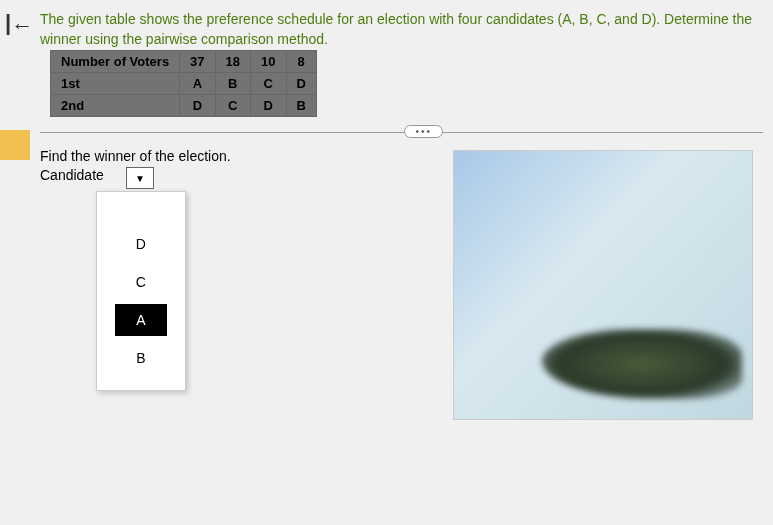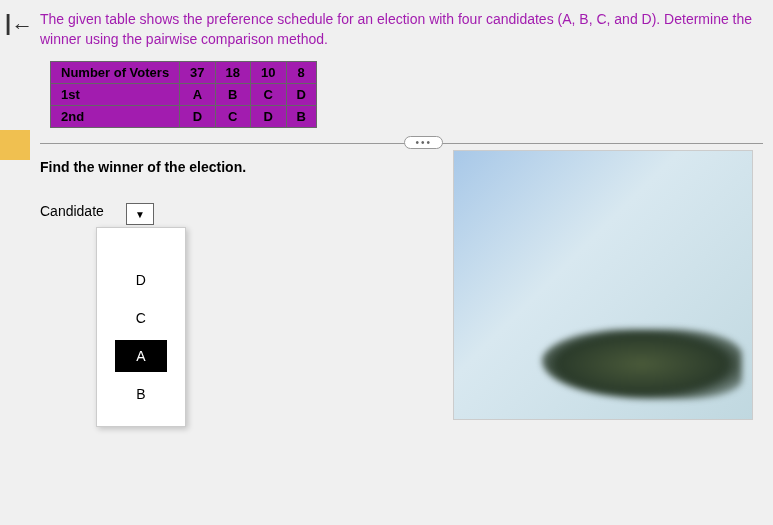--- a/index.html
+++ b/index.html
@@ -18,29 +18,29 @@
       font-size: 22px;
       font-weight: bold;
       color: #333;
       cursor: pointer;
     }
     .content {
       padding: 10px 10px 10px 40px;
     }
     .question-text {
       font-size: 14px;
-      color: #a21caf;
-      margin-bottom: 12px;
+      color: #4d7c0f;
+      margin-bottom: 1px;
       line-height: 1.4;
     }
     .pref-table {
       border-collapse: collapse;
       margin-left: 10px;
       margin-bottom: 10px;
-      background: #a21caf;
+      background: #737373;
     }
     .pref-table th, .pref-table td {
       border: 1px solid #666;
       padding: 3px 10px;
       font-size: 13px;
       text-align: center;
       font-weight: bold;
     }
     .pref-table th:first-child, .pref-table td:first-child {
       text-align: left;
@@ -59,22 +59,21 @@
       background: #fff;
       border: 1px solid #999;
       border-radius: 10px;
       padding: 0 10px;
       font-size: 10px;
       color: #666;
       letter-spacing: 2px;
     }
     .find-text {
       font-size: 14px;
-      margin-bottom: 28px;
-      font-weight: bold;
+      margin-bottom: 3px;
     }
     .answer-line {
       font-size: 14px;
       display: flex;
       align-items: flex-start;
       gap: 22px;
     }
     .dropdown-wrap {
       position: relative;
       display: inline-block;

